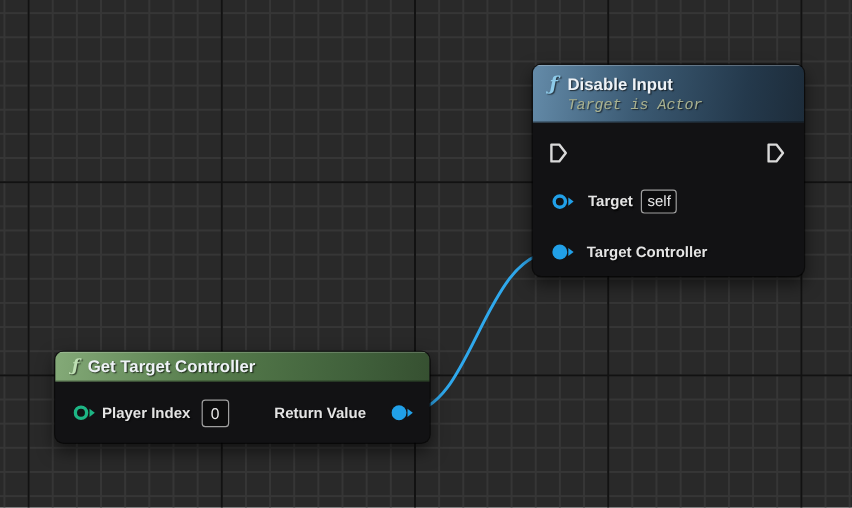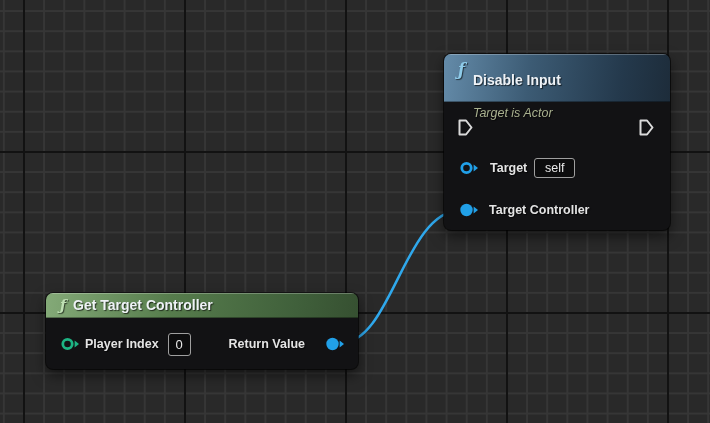--- a/index.html
+++ b/index.html
@@ -54,24 +54,24 @@
     font-style:italic;font-weight:bold;
     text-shadow:1px 1px 1px rgba(0,0,0,0.6);
   }
   .header-blue .ficon{font-size:16px;color:#8ecbe9;margin:6px 8px 0 2px;}
   .header-green .ficon{font-size:14px;color:#bfe0b4;margin:0 7px 1px 2px;}
 
   .title{
     font-size:14px;font-weight:bold;color:#eef2f6;
     line-height:17px;text-shadow:1px 1px 1px rgba(0,0,0,0.65);
   }
-  .header-blue .titles{padding-top:18px;}
+  .header-blue .titles{padding-top:8px;}
   .subtitle{
     font-size:12.5px;font-style:italic;color:#a9b18f;
-    line-height:15px;margin-top:17px;text-shadow:1px 1px 1px rgba(0,0,0,0.6);
+    line-height:15px;margin-top:2px;text-shadow:1px 1px 1px rgba(0,0,0,0.6);font-family:Liberation Mono, monospace;
   }
 
   .row{position:absolute;display:flex;align-items:center;}
   .pin-label{
     font-size:12.5px;font-weight:bold;color:#e4e4e4;
     text-shadow:1px 1px 1px rgba(0,0,0,0.7);white-space:nowrap;
   }
 
   .exec-row{left:14px;right:16px;top:65px;height:17px;justify-content:space-between;}
 
@@ -86,21 +86,21 @@
   .row-gpc-out .pin-label{margin-right:21px;}
   .node-gpc .row-gpc-in,.node-gpc .row-gpc-out{top:40px;}
 
   .value-box{
     display:flex;align-items:center;justify-content:center;
     border:1.5px solid #9f9f9f;border-radius:3px;
     background:rgba(0,0,0,0.3);
     color:#e8e8e8;font-size:12.5px;
     box-sizing:border-box;
   }
-  .value-self{width:41px;height:20px;margin-left:7px;}
+  .value-self{width:30px;height:20px;margin-left:7px;}
   .value-zero{width:23px;height:23px;margin-left:9px;font-size:13px;}
 
   .pin-svg{display:block;flex:none;}
 </style>
 </head>
 <body>
 
 <div class="canvas">
 
   <svg class="wire-layer" viewBox="0 0 710 423">

